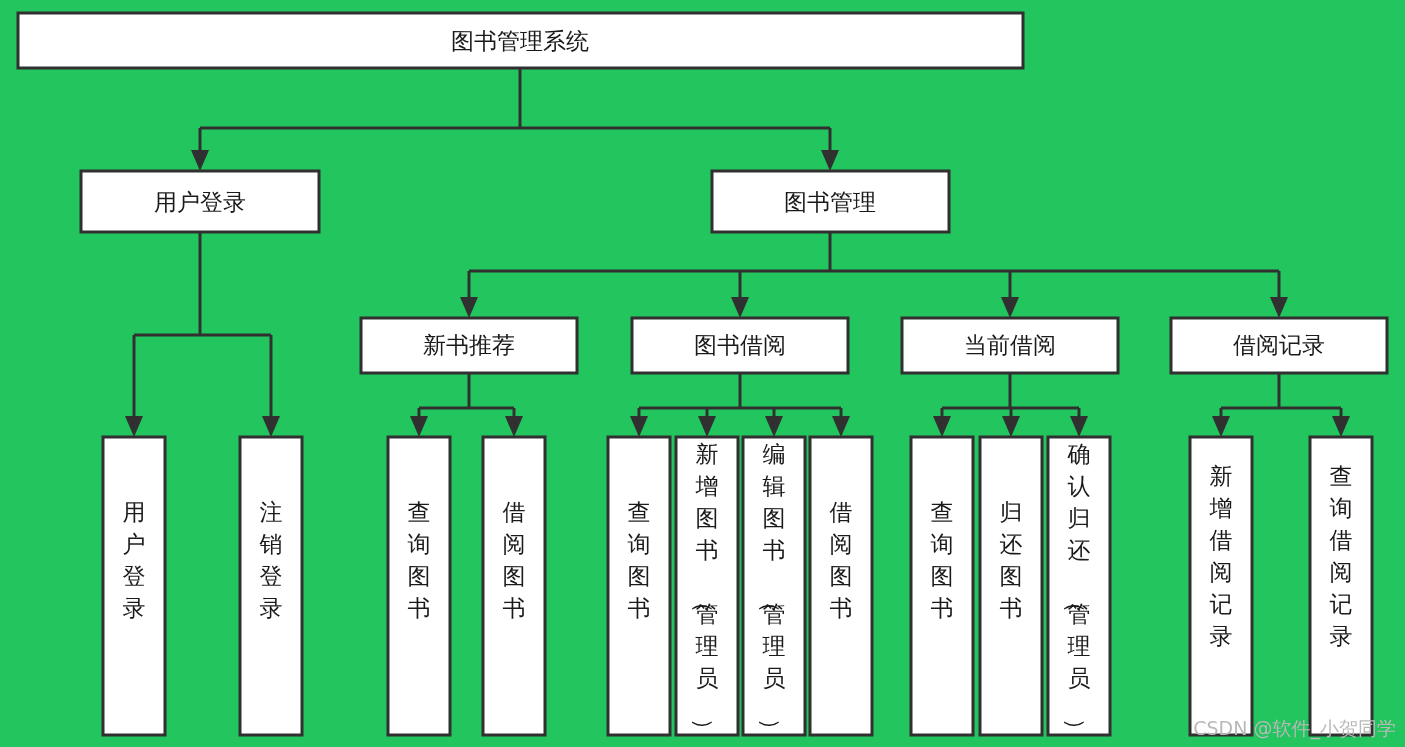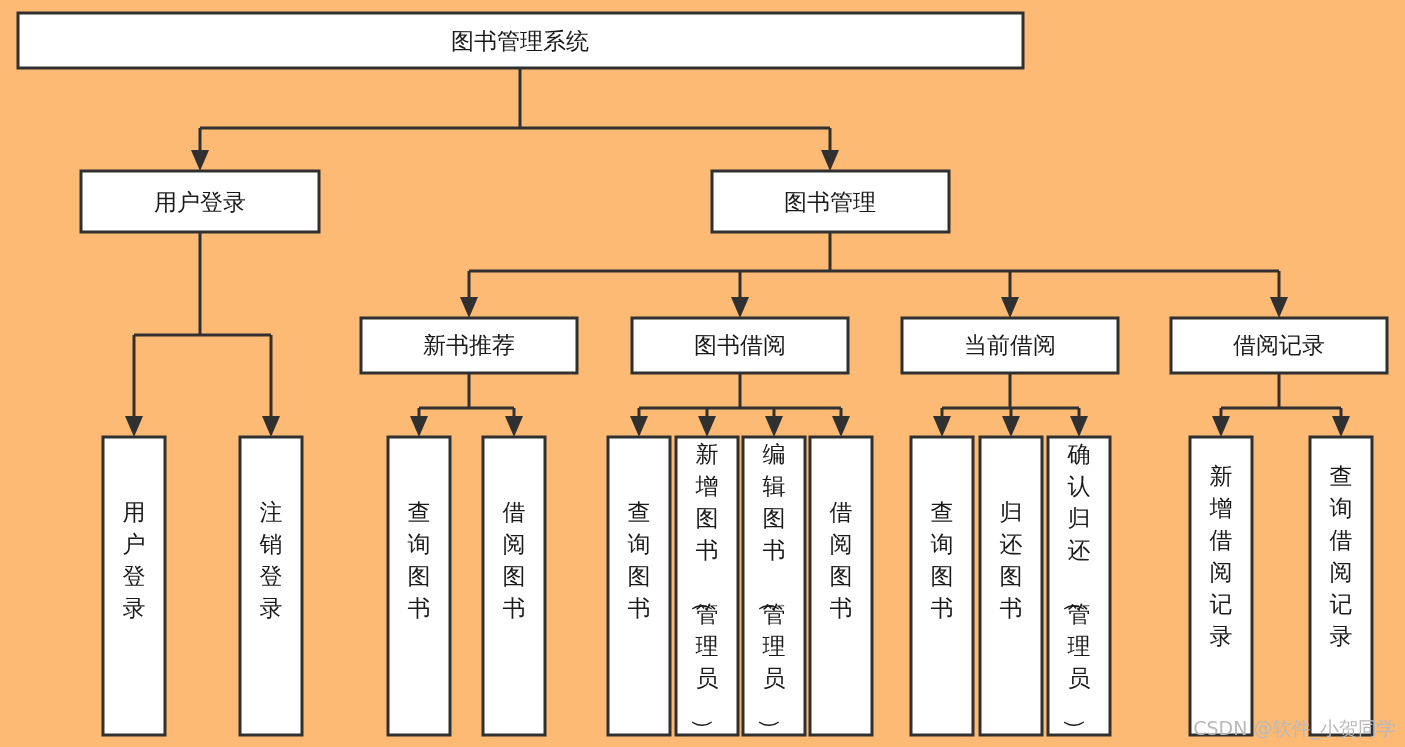--- a/index.html
+++ b/index.html
@@ -8,21 +8,21 @@
     padding: 0;
     background: #ffffff;
   }
   body {
     font-family: "DejaVu Sans", "Liberation Sans", sans-serif;
   }
   #diagram-root {
     position: relative;
     width: 1405px;
     height: 747px;
-    background: #fdba74;
+    background: #22c55e;
     overflow: hidden;
   }
   svg#tree-svg {
     position: absolute;
     left: 0;
     top: 0;
     width: 1405px;
     height: 747px;
     display: block;
   }

